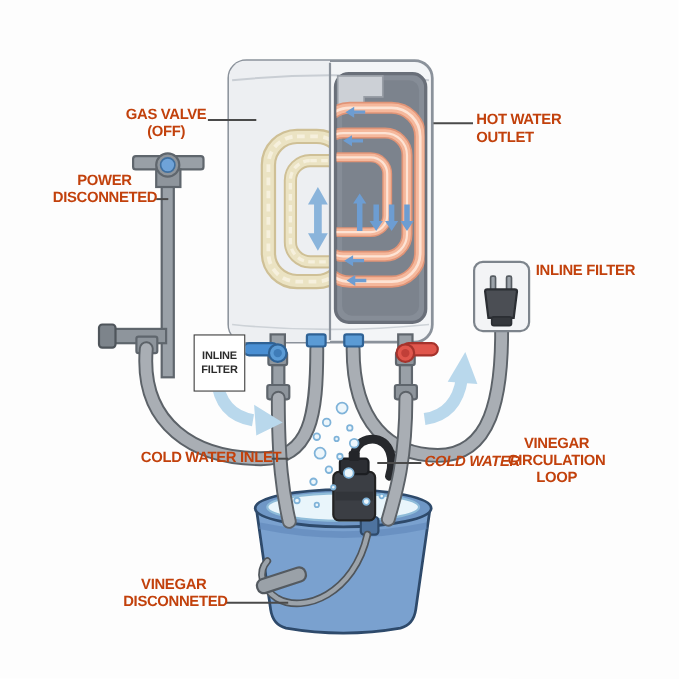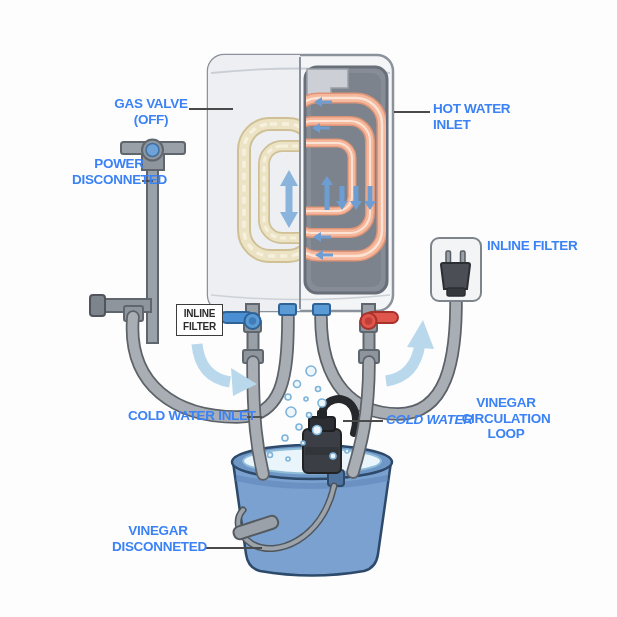--- a/index.html
+++ b/index.html
@@ -1,23 +1,23 @@
 <!DOCTYPE html>
 <html><head>
 <meta charset="utf-8">
 <style>
   html,body{margin:0;padding:0;background:#ffffff;}
   #stage{position:relative;width:617px;height:617px;background:#fdfdfd;overflow:hidden;
          font-family:"Liberation Sans",sans-serif;}
   svg{position:absolute;left:0;top:0;}
-  .lbl{position:absolute;font-weight:700;font-size:13.5px;line-height:1.16;color:#3b82f6;
+  .lbl{position:absolute;font-weight:700;font-size:13.5px;line-height:1.16;color:#c2410c;
        letter-spacing:-0.3px;white-space:pre-line;}
   .ctr{text-align:center;}
   .boxlbl{position:absolute;font-weight:700;font-size:10px;line-height:1.3;color:#2c2c2c;
-       background:#ffffff;border:1.6px solid #3c3c3c;padding:2px 6px;text-align:center;
+       background:#ffffff;border:1.6px solid #3c3c3c;padding:12px 6px;text-align:center;
        white-space:pre-line;letter-spacing:-0.2px;}
 </style>
 </head>
 <body>
 
 <div id="stage">
 
 <svg width="617" height="617" viewBox="0 0 617 617">
   <defs>
     <clipPath id="heaterClip">
@@ -192,24 +192,24 @@
     <line x1="142" y1="181" x2="153" y2="181"></line>
     <line x1="394" y1="112" x2="430" y2="112"></line>
     <line x1="247" y1="417" x2="262" y2="417"></line>
     <line x1="343" y1="421" x2="383" y2="421"></line>
     <line x1="205" y1="548" x2="262" y2="548"></line>
   </g>
 </svg>
 
 <div class="lbl ctr" style="left:114px;top:96px;width:74px;">GAS VALVE
 (OFF)</div>
-<div class="lbl ctr" style="left:48px;top:156px;width:94px;margin-left:24px;">POWER
+<div class="lbl ctr" style="left:48px;top:156px;width:94px;">POWER
 DISCONNETED</div>
 <div class="lbl" style="left:433px;top:101px;">HOT WATER
-INLET</div>
+OUTLET</div>
 <div class="lbl" style="left:487px;top:238px;">INLINE FILTER</div>
 <div class="boxlbl" style="left:176px;top:304px;">INLINE
 FILTER</div>
 <div class="lbl" style="left:128px;top:408px;">COLD WATER INLET</div>
 <div class="lbl" style="left:386px;top:412px;font-style:italic;">COLD WATER</div>
 <div class="lbl ctr" style="left:458px;top:395px;width:96px;">VINEGAR
 CIRCULATION
 LOOP</div>
 <div class="lbl ctr" style="left:112px;top:523px;width:92px;">VINEGAR
 DISCONNETED</div>

